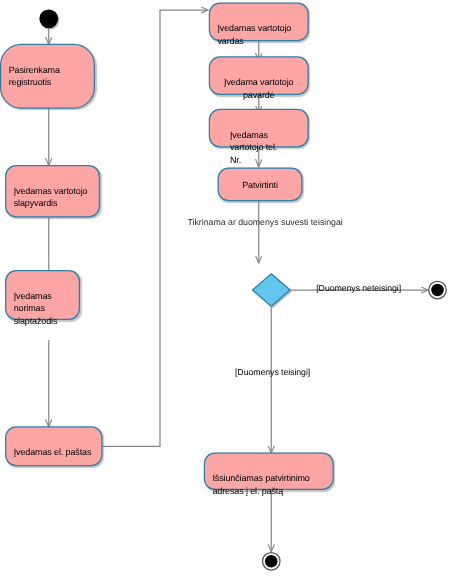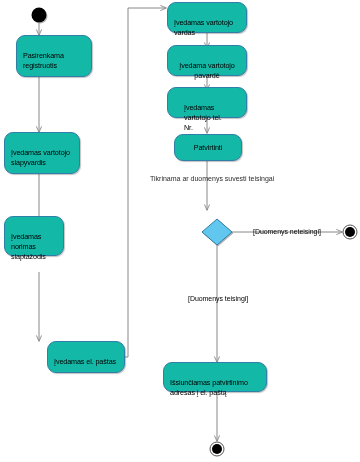--- a/index.html
+++ b/index.html
@@ -22,21 +22,21 @@
   }
   .diagram-svg {
     position: absolute;
     left: 0; top: 0;
     width: 360px;
     height: 462px;
   }
   .node {
     position: absolute;
     box-sizing: border-box;
-    background: #14b8a6;
+    background: #fca5a5;
     border: 1px solid #2f7fa8;
     border-radius: 9px;
     color: #000000;
     font-size: 7.2px;
     line-height: 10px;
     font-family: "Liberation Sans", sans-serif;
     padding: 5px 6px 4px 6px;
     display: block;
     white-space: pre-line;
     letter-spacing: -0.1px;
@@ -116,36 +116,36 @@
 
     <line x1="217" y1="245" x2="217" y2="362" stroke="#888888" stroke-width="1" marker-end="url(#arrow)"></line>
 
     <line x1="217" y1="392" x2="217" y2="441" stroke="#888888" stroke-width="1" marker-end="url(#arrow)"></line>
     <g>
       <circle cx="217" cy="449" r="7" fill="#ffffff" stroke="#555555" stroke-width="1"></circle>
       <circle cx="217" cy="449" r="5" fill="#000000"></circle>
     </g>
   </svg>
 
-  <div class="node" style="left:16px; top:35px; width:76px; height:42px;">
+  <div class="node" style="left:0; top:35px; width:76px; height:52px;border-radius:17px;">
     <span>Pasirenkama
 registruotis</span>
   </div>
 
   <div class="node" style="left:4px; top:132px; width:76px; height:42px;">
     <span>Įvedamas vartotojo
 slapyvardis</span>
   </div>
 
   <div class="node" style="left:4px; top:216px; width:60px; height:40px;">
     <span>Įvedamas norimas
 slaptažodis</span>
   </div>
 
-  <div class="node" style="left:4px; top:341px; width:78px; height:32px;margin-left:43px;">
+  <div class="node" style="left:4px; top:341px; width:78px; height:32px;">
     <span>Įvedamas el. paštas</span>
   </div>
 
   <div class="node" style="left:167px; top:2px; width:80px; height:31px;">
     <span>Įvedamas vartotojo
 vardas</span>
   </div>
 
   <div class="node" style="left:167px; top:45px; width:80px; height:31px;text-align:center;">
     <span>Įvedama vartotojo

